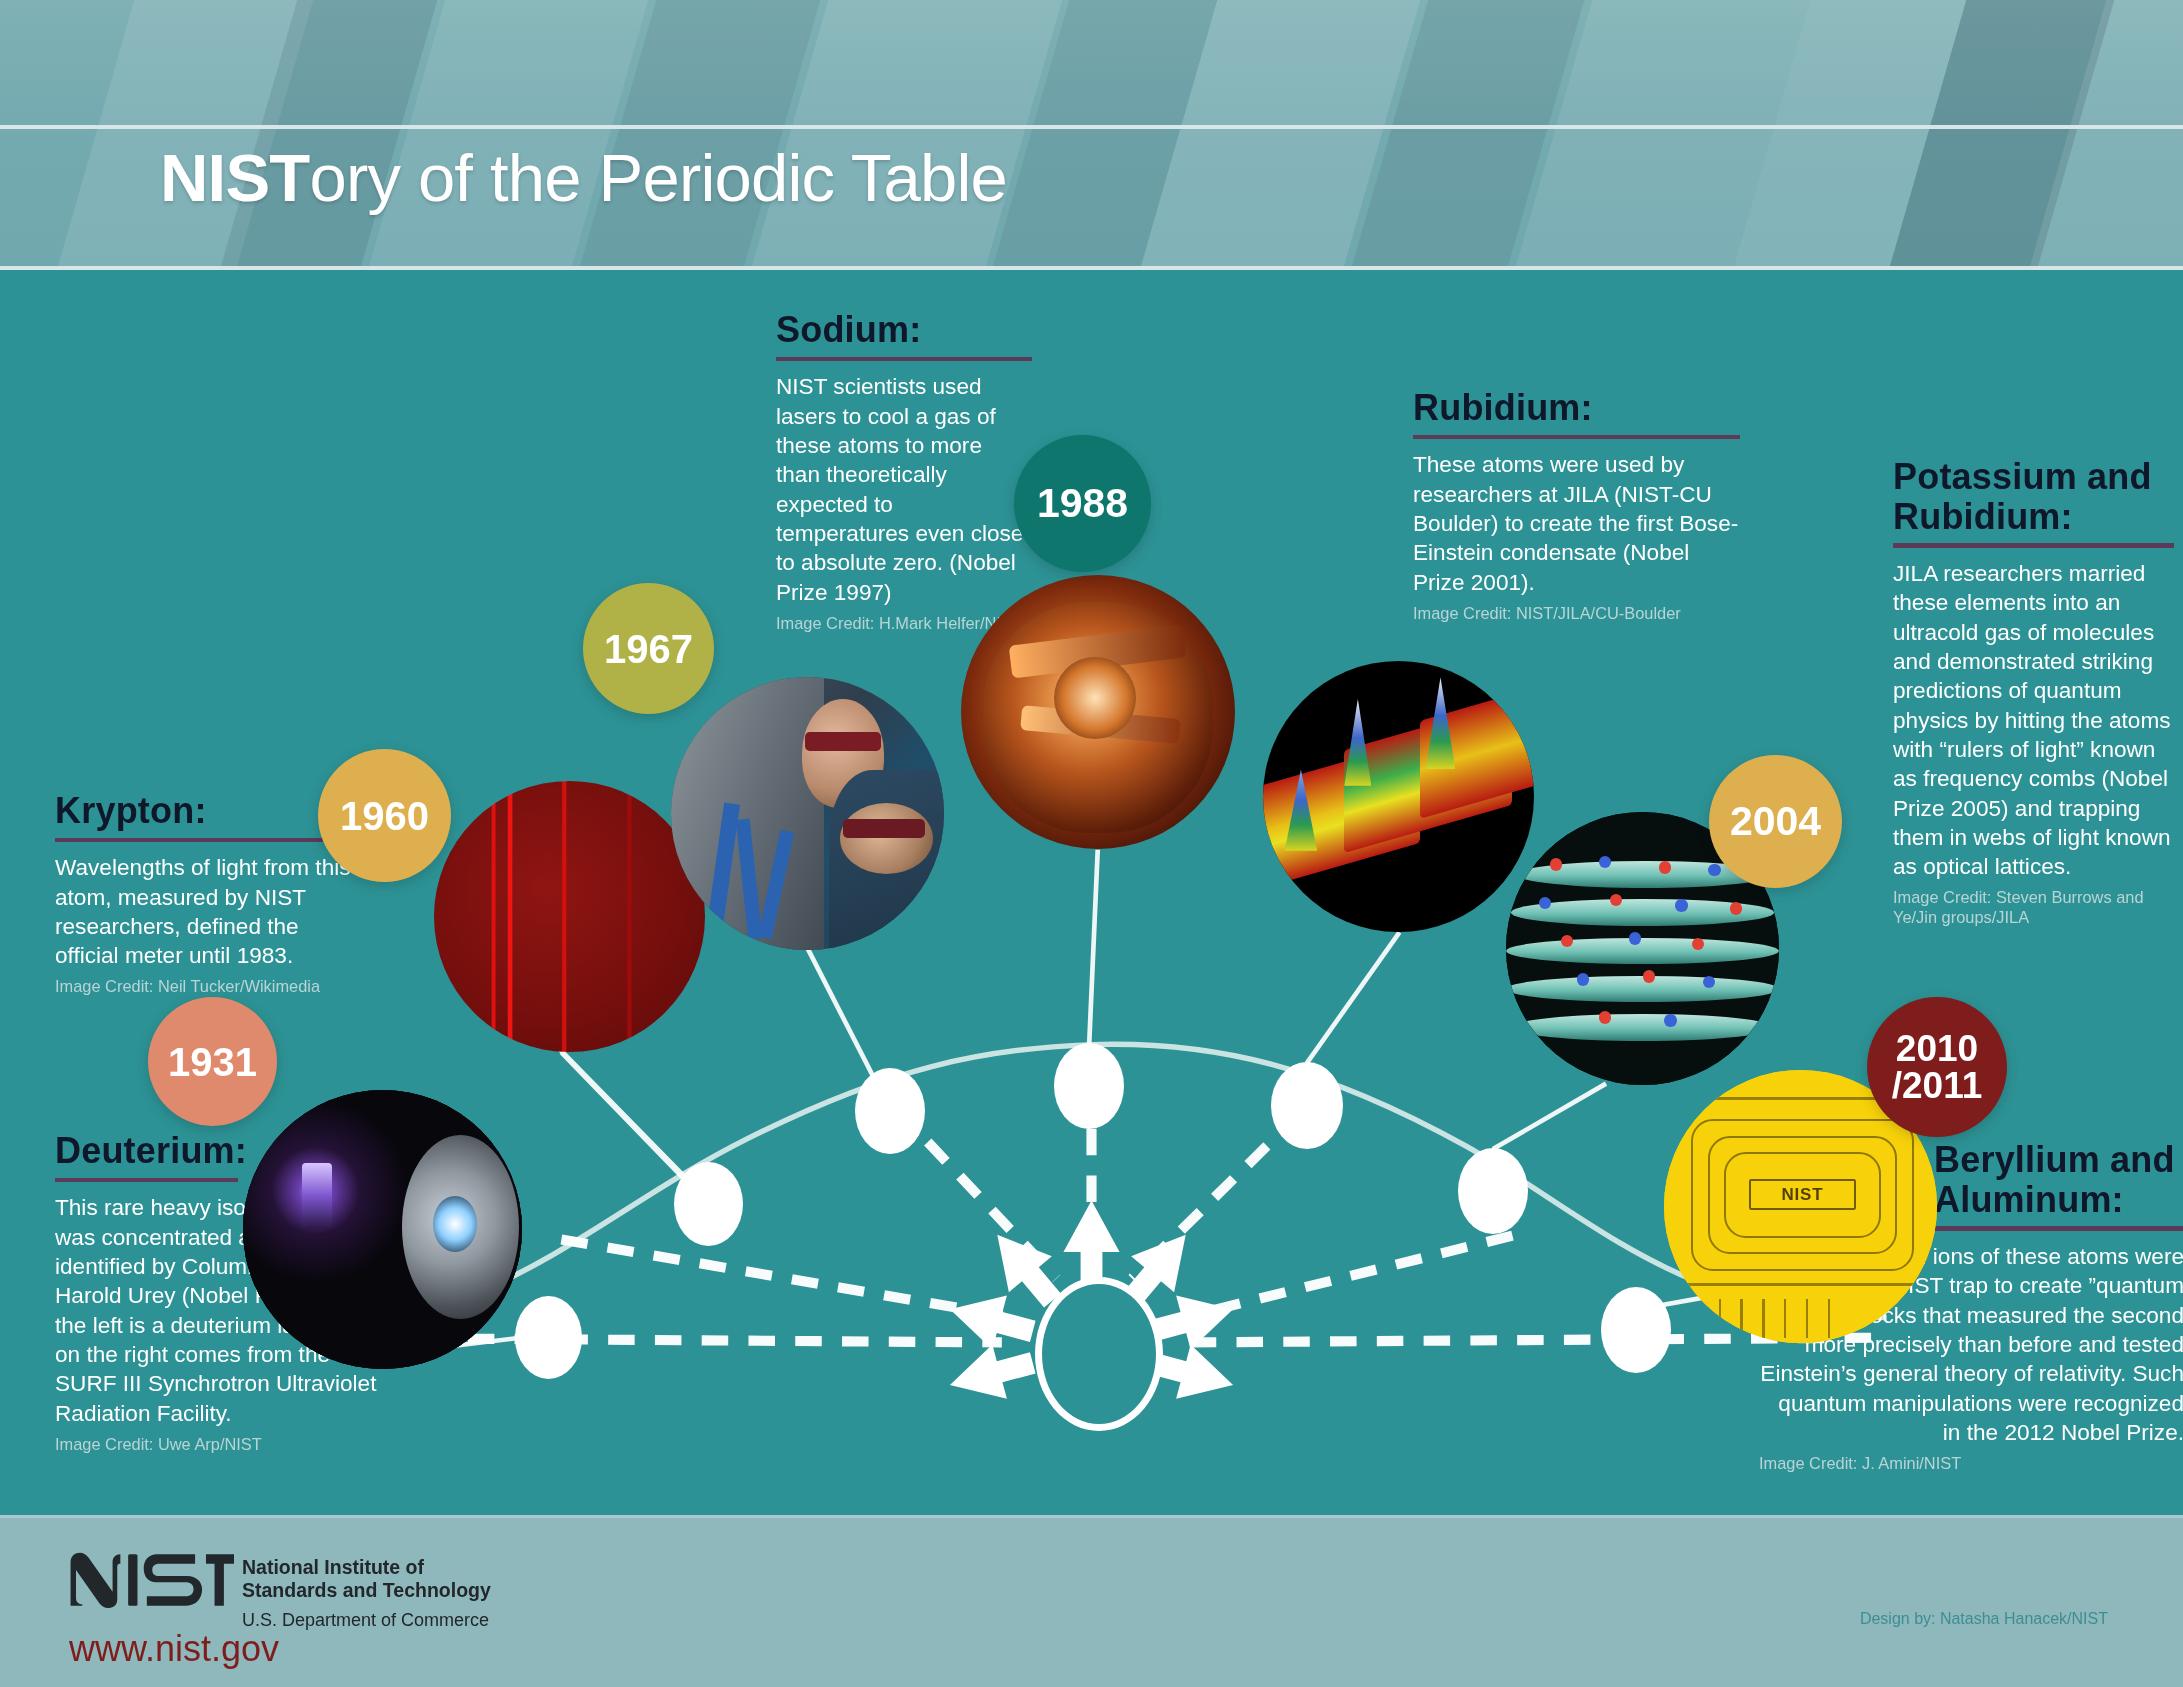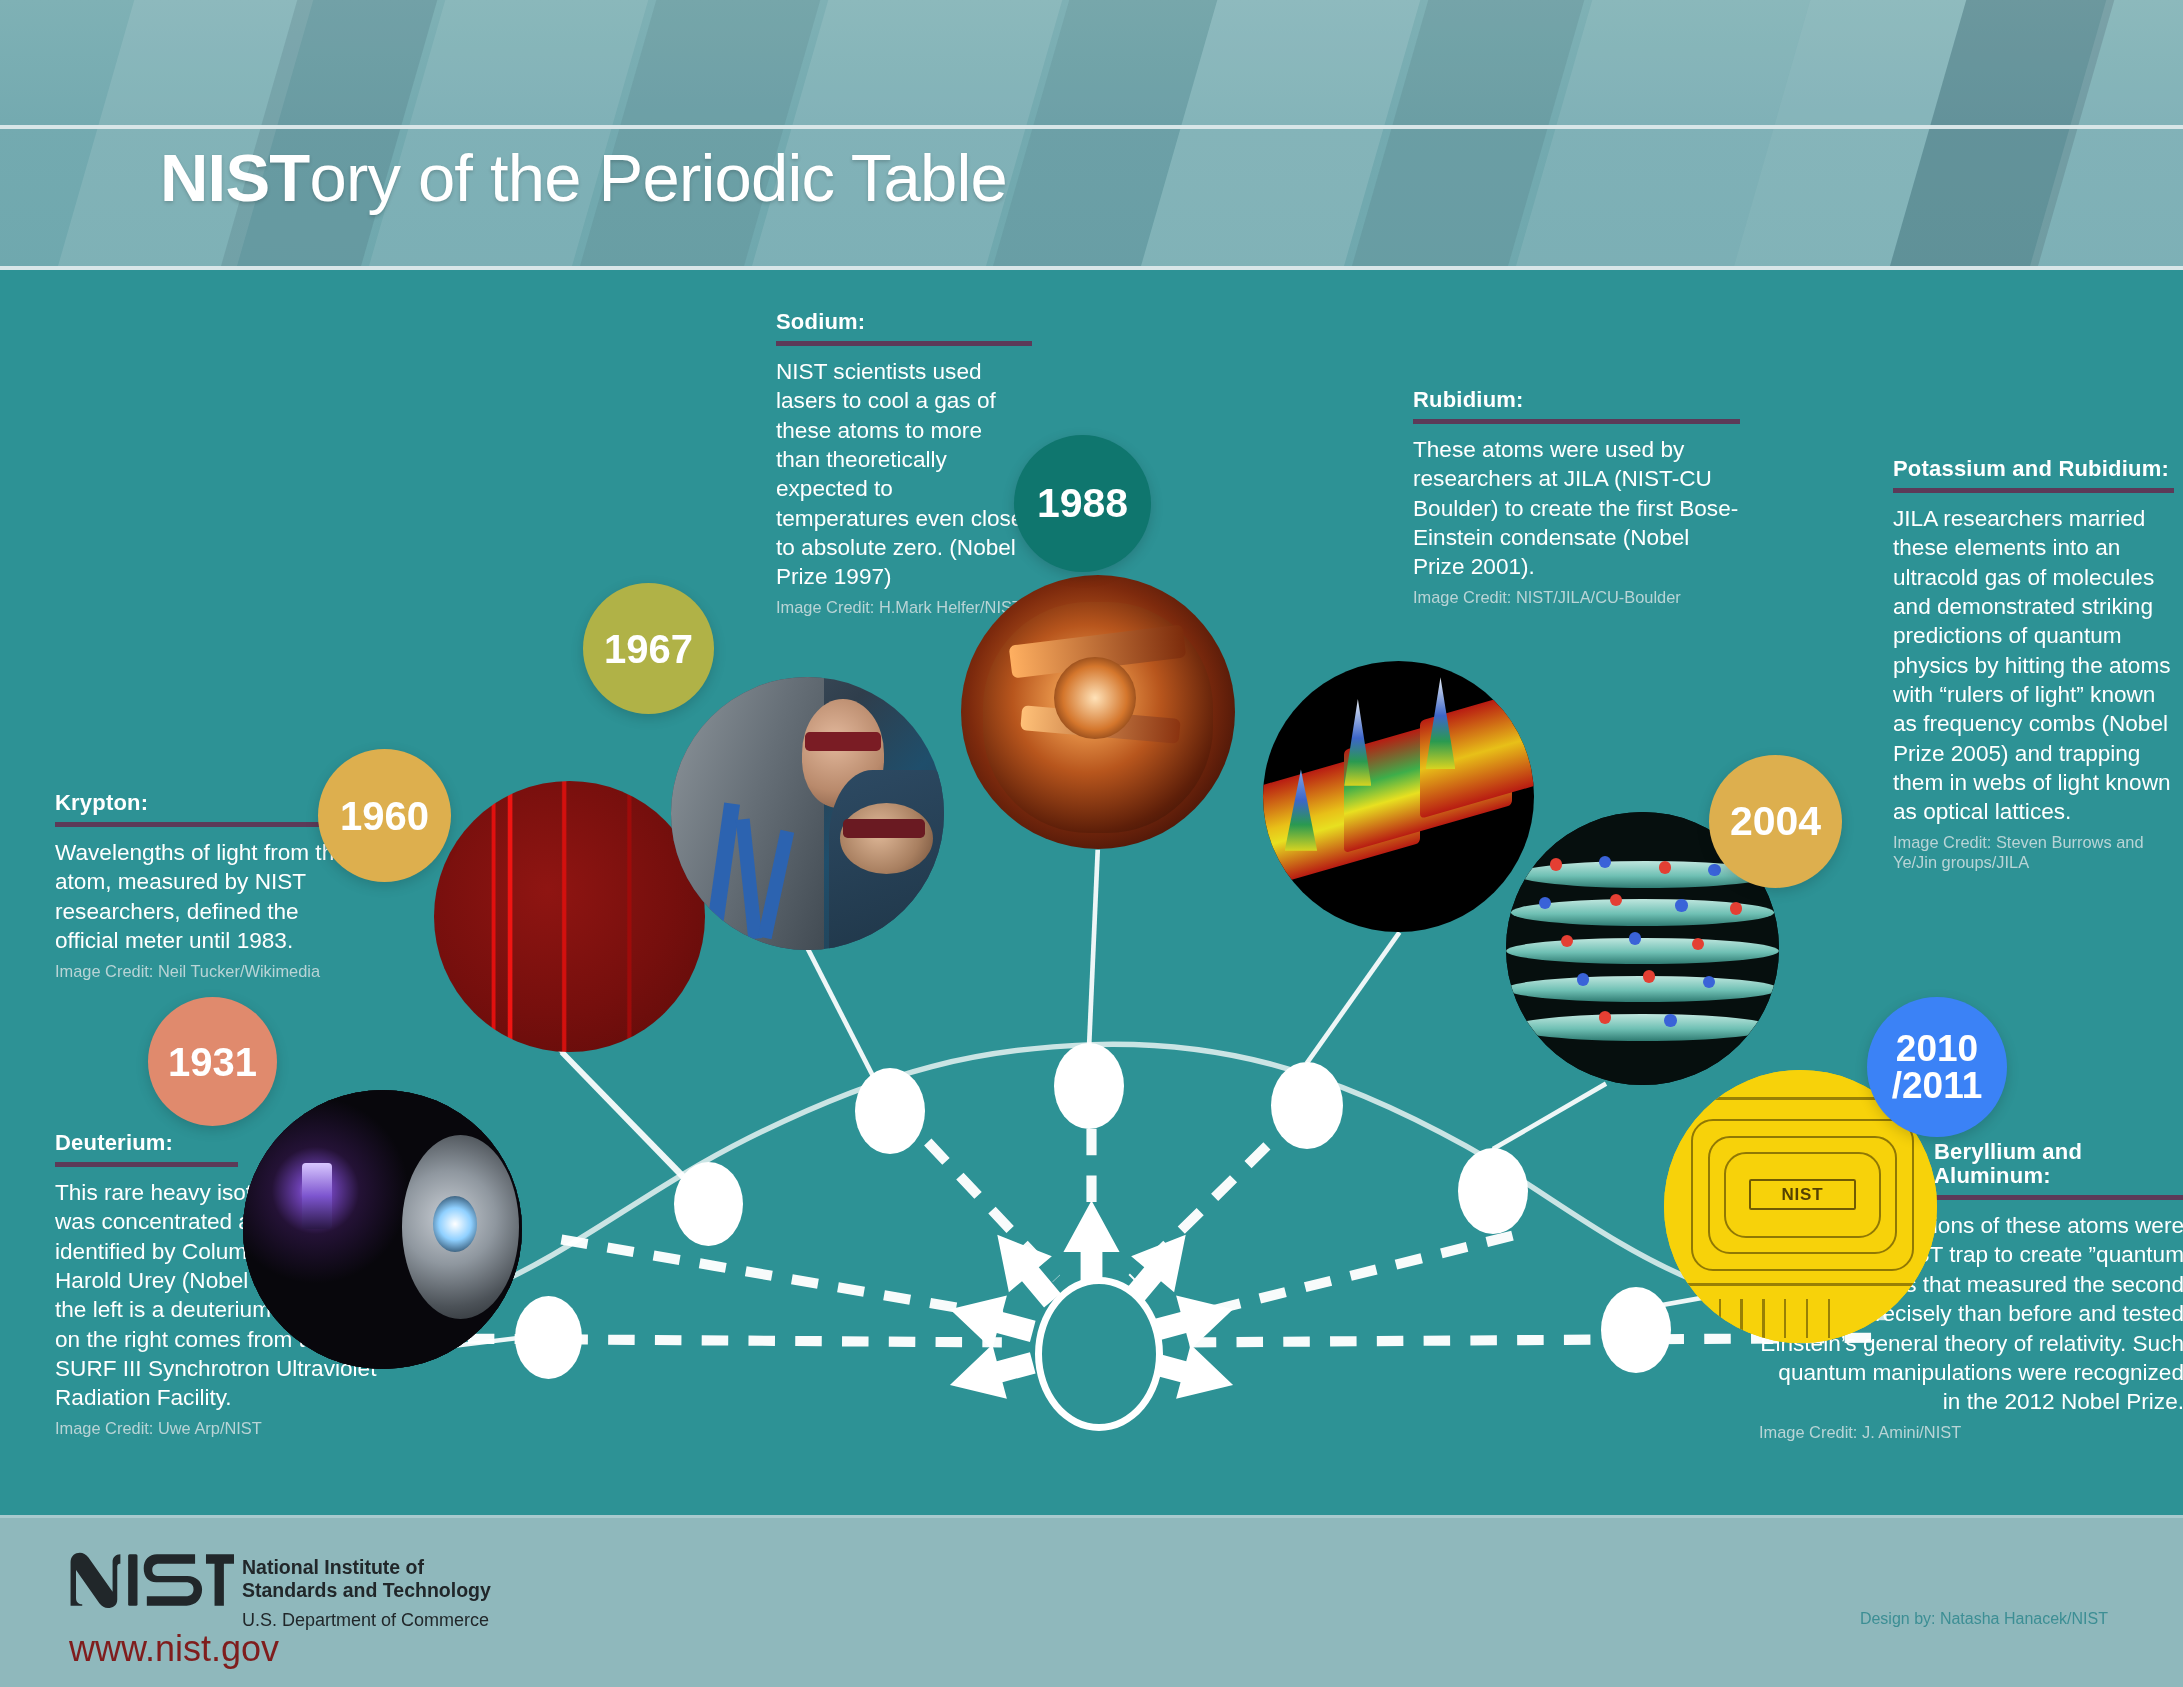--- a/index.html
+++ b/index.html
@@ -42,22 +42,22 @@
   #nist-sub{position:absolute;left:242px;top:41px;color:#21272a;line-height:1.18;}
   #nist-sub .l1{font-size:19.5px;font-weight:700;display:block;}
   #nist-sub .l2{font-size:19.5px;font-weight:700;display:block;}
   #nist-sub .l3{font-size:18px;font-weight:400;display:block;margin-top:8px;}
   #nist-url{position:absolute;left:69px;top:113px;font-size:36px;color:#7f1d1d;}
   #design-credit{position:absolute;right:75px;top:95px;font-size:16px;color:#3c8e94;}
 
   
   .block{position:absolute;}
   .block h2{
-    margin:0;color:#ffffff;font-weight:700;line-height:1.1;
-    font-size:22px;letter-spacing:0.2px;
+    margin:0;color:#0f172a;font-weight:700;line-height:1.1;
+    font-size:36px;letter-spacing:0.2px;
   }
   .block .rule{height:4.7px;background:#5c3a58;margin:7px 0 11px 0;}
   .block p{
     margin:0;color:#ffffff;font-size:22.6px;line-height:1.30;font-weight:400;
   }
   .block .credit{
     margin:5.5px 0 0 0;color:#b9d4d6;font-size:16.4px;line-height:1.22;font-weight:400;
   }
   .block.right-align p, .block.right-align .credit{}
 
@@ -80,21 +80,21 @@
     color:#ffffff;font-weight:700;line-height:1.0;text-align:center;
     box-shadow:0 3.9px 12.5px rgba(0,0,0,.16);
     z-index:30;
   }
   #y-1931{left:148px;top:997px;width:129px;height:129px;background:#e08a6d;font-size:40px;}
   #y-1960{left:318px;top:749px;width:133px;height:133px;background:#ddaf4e;font-size:40px;}
   #y-1967{left:583px;top:583px;width:131px;height:131px;background:#b0b247;font-size:40px;}
   #y-1988{left:1014px;top:435px;width:137px;height:137px;background:#0f766e;font-size:41px;}
   #y-1995{left:1452px;top:589px;width:134px;height:134px;background:#b0b247;font-size:41px;}
   #y-2008{left:1709px;top:755px;width:133px;height:133px;background:#ddaf4e;font-size:41px;}
-  #y-2010{left:1867px;top:997px;width:140px;height:140px;background:#3b82f6;font-size:37px;}
+  #y-2010{left:1867px;top:997px;width:140px;height:140px;background:#7f1d1d;font-size:37px;}
   #y-2010 span{display:block;}
 
   
   .photo{position:absolute;border-radius:50%;overflow:hidden;z-index:20;}
 
   #ph-deuterium{left:243px;top:1090px;width:279px;height:279px;background:#05070a;}
   #ph-krypton{left:434px;top:781px;width:271px;height:271px;
     background:
       linear-gradient(90deg,
         rgba(0,0,0,0) 0%,

